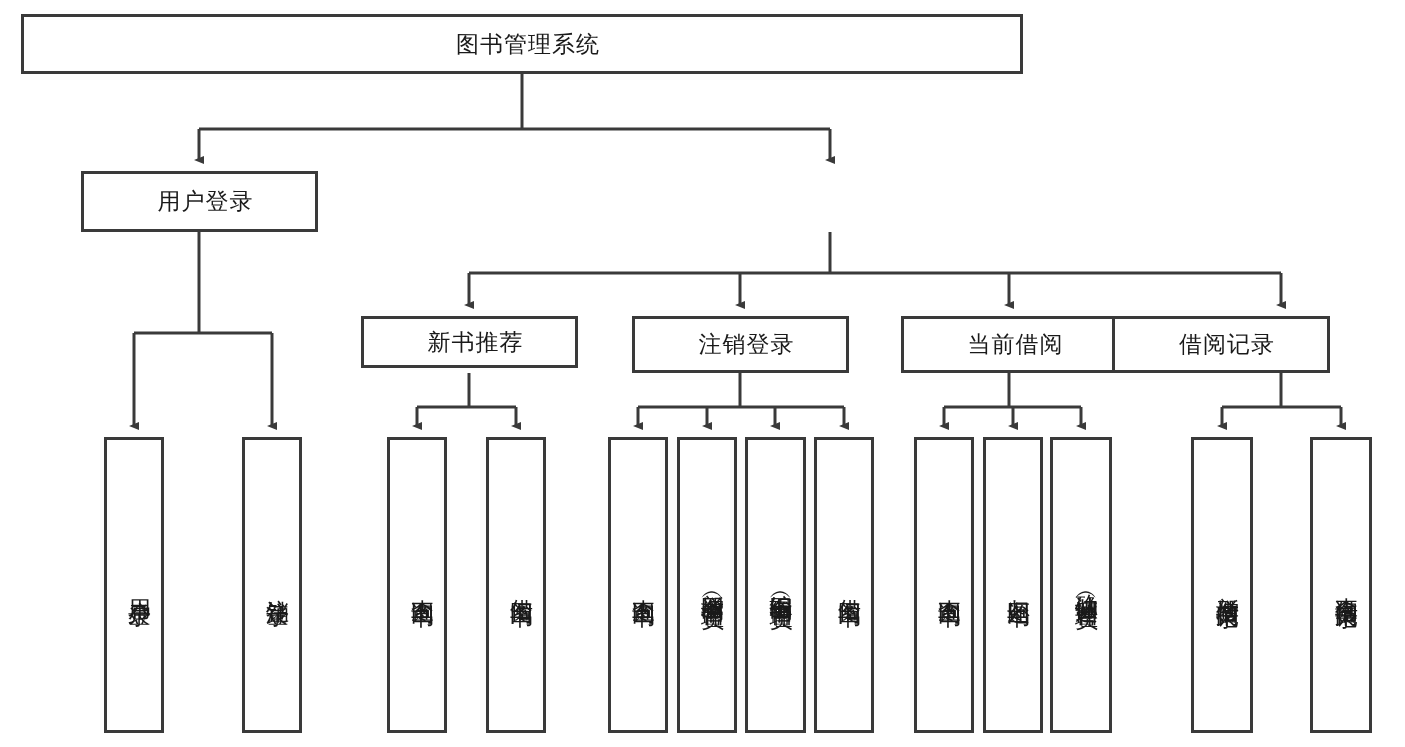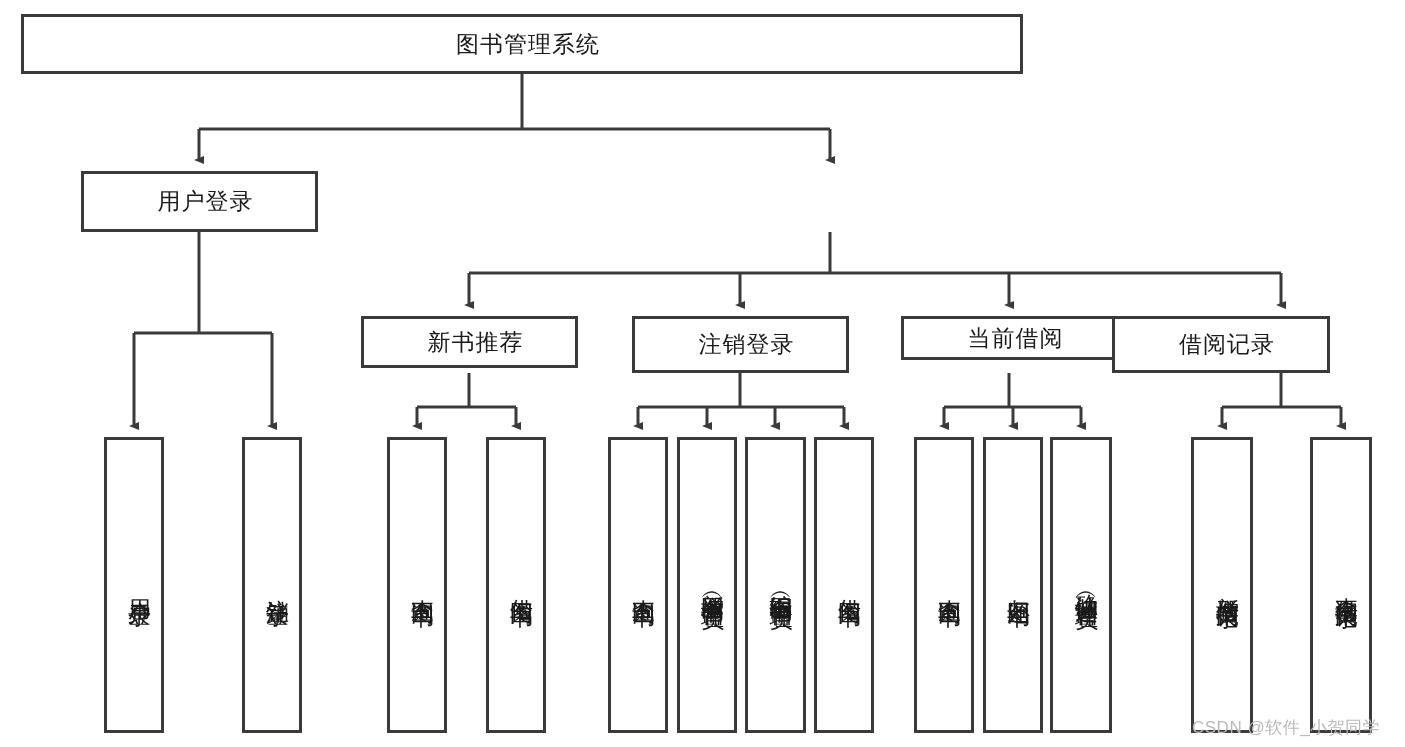--- a/index.html
+++ b/index.html
@@ -130,21 +130,21 @@
   <div class="node node-h" style="left:81px; top:171px; width:237px; height:61px;">
     <span>用户登录</span>
   </div>
 
   <div class="node node-h" style="left:361px; top:316px; width:217px; height:52px;">
     <span>新书推荐</span>
   </div>
   <div class="node node-h" style="left:632px; top:316px; width:217px; height:57px;">
     <span>注销登录</span>
   </div>
-  <div class="node node-h" style="left:901px; top:316px; width:217px; height:44px;">
+  <div class="node node-h" style="left:901px; top:316px; width:217px; height:57px;">
     <span>当前借阅</span>
   </div>
   <div class="node node-h" style="left:1112px; top:316px; width:218px; height:57px;">
     <span>借阅记录</span>
   </div>
 
   <div class="node node-v" style="left:104px; top:437px; width:60px; height:296px;">
     <span class="vtext">用户登录</span>
   </div>
   <div class="node node-v" style="left:242px; top:437px; width:60px; height:296px;">
@@ -177,15 +177,14 @@
   <div class="node node-v" style="left:1050px; top:437px; width:62px; height:296px;">
     <span class="vtext">确认归还（管理员）</span>
   </div>
   <div class="node node-v" style="left:1191px; top:437px; width:62px; height:296px;">
     <span class="vtext">新增借阅记录</span>
   </div>
   <div class="node node-v" style="left:1310px; top:437px; width:62px; height:296px;">
     <span class="vtext">查询借阅记录</span>
   </div>
 
-  <div class="watermark" style="left:1192px; top:716px;">CSDN @软件_小贺同学</div>
 
 </div>
 
 </body></html>

